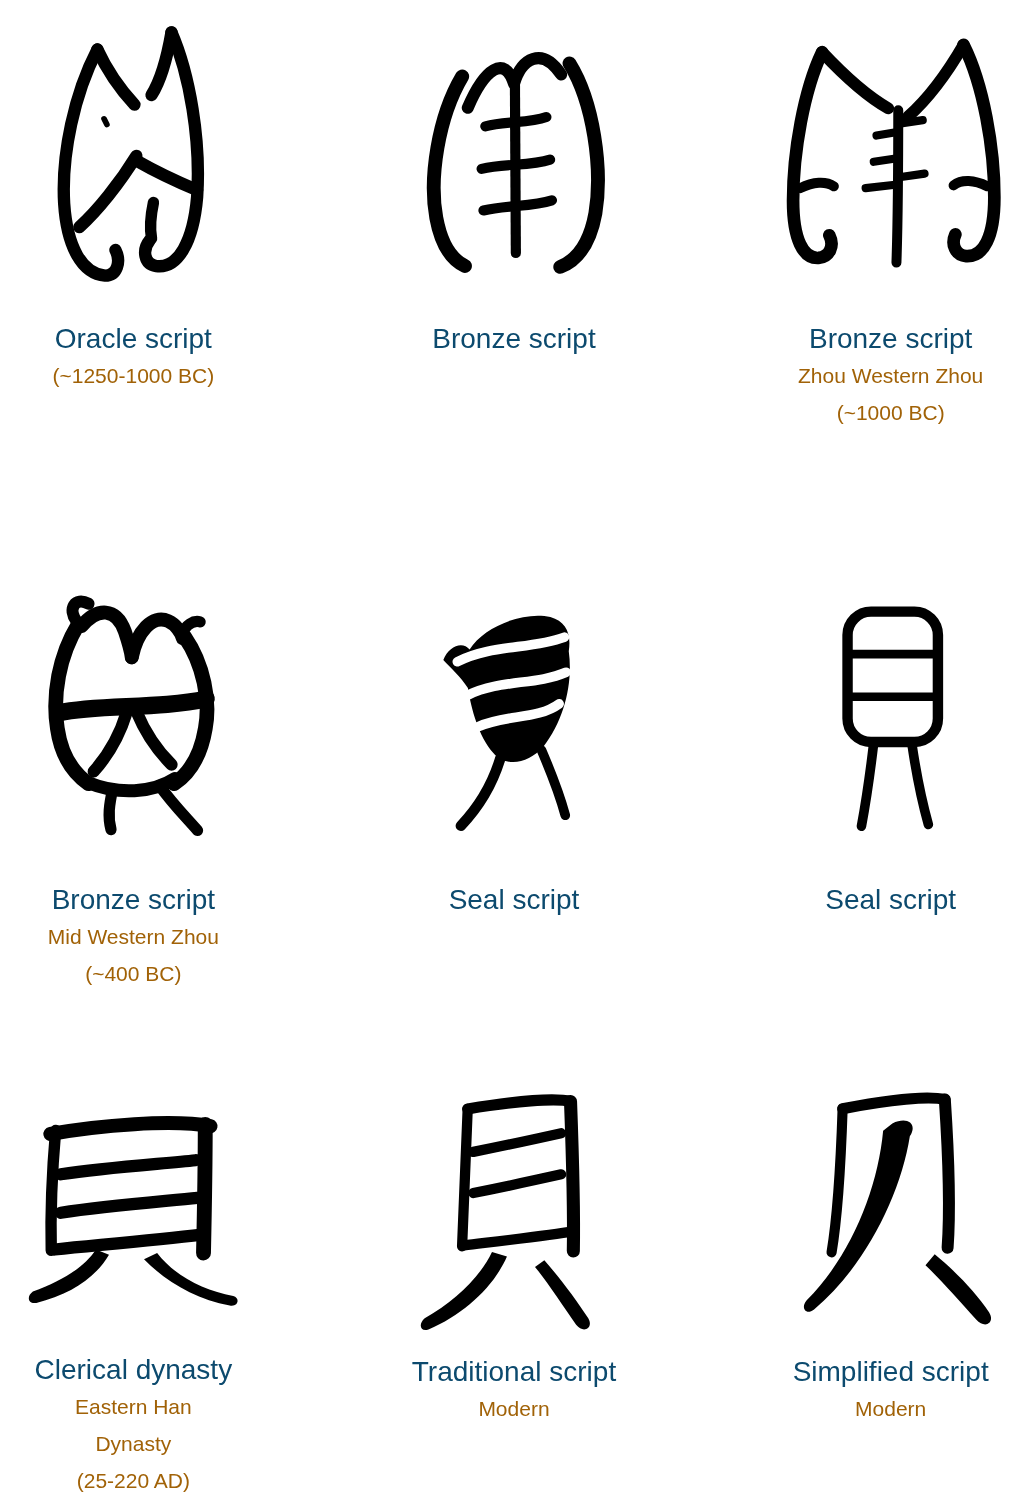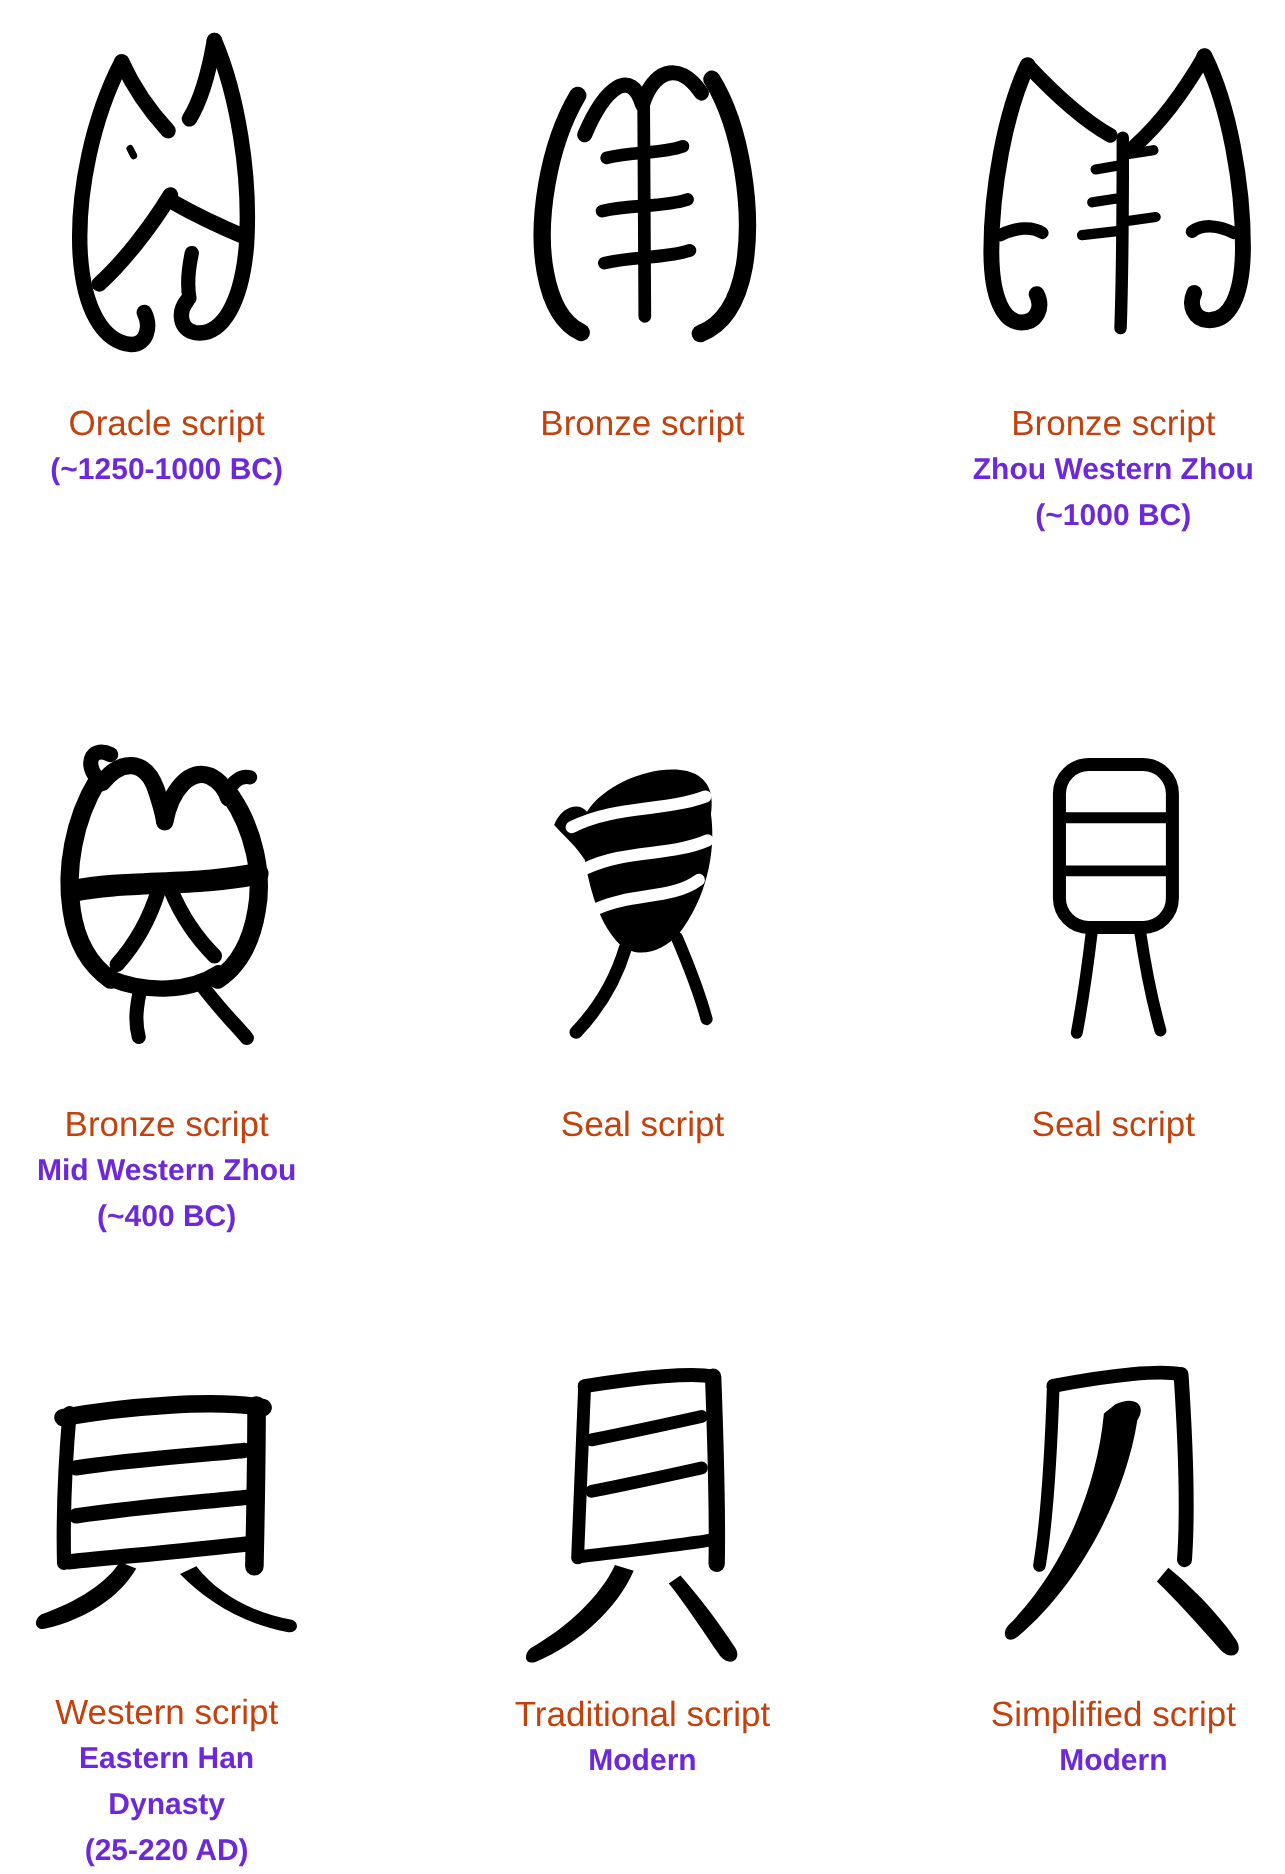--- a/index.html
+++ b/index.html
@@ -22,26 +22,25 @@
   .c3 { transform: translateX(34px); }
   .glyph-box {
     display: flex; align-items: flex-end; justify-content: center;
     width: 100%;
   }
   .r1 .glyph-box { height: 306px; padding-bottom: 14px; }
   .r2 .glyph-box { height: 344px; padding-bottom: 40px; }
   .r3 .glyph-box { height: 304px; padding-bottom: 14px; }
   figcaption { text-align: center; }
   .title {
-    font-size: 28px; line-height: 37px; color: #c2410c;
+    font-size: 28px; line-height: 37px; color: #0c4a6e;
   }
   .subtitle {
-    font-size: 24px; line-height: 37px; color: #6d28d9;
+    font-size: 21px; line-height: 37px; color: #a16207;
     white-space: pre-line;
-    font-weight: bold;
   }
   svg .st { stroke: #000000; fill: none; stroke-linecap: round; stroke-linejoin: round; }
   svg .wt { stroke: #ffffff; fill: none; stroke-linecap: round; stroke-linejoin: round; }
   svg .fl { fill: #000000; stroke: none; }
 </style>
 </head>
 <body>
 
 <div class="grid">
 
@@ -167,21 +166,21 @@
         <path class="st" stroke-width="13" d="M36,44 C32,90 30,140 31,181"></path>
         <path class="st" stroke-width="17" d="M207,37 C207,88 206,138 205,184"></path>
         <path class="st" stroke-width="14" d="M42,94 C95,86 160,82 196,78"></path>
         <path class="st" stroke-width="14" d="M42,138 C95,130 160,125 198,121"></path>
         <path class="st" stroke-width="14" d="M35,180 C95,174 150,169 203,163"></path>
         <path class="fl" d="M97,186 C82,212 52,232 14,241 C5,243 2,234 10,228 C44,216 70,199 82,180 Z"></path>
         <path class="fl" d="M152,184 C172,210 205,227 239,233 C247,235 245,246 235,244 C196,237 161,216 137,191 Z"></path>
       </svg>
     </div>
     <figcaption>
-      <div class="title">Western script</div>
+      <div class="title">Clerical dynasty</div>
       <div class="subtitle">Eastern Han
 Dynasty
 (25-220 AD)</div>
     </figcaption>
   </figure>
 
   <figure class="cell r3 c2">
     <div class="glyph-box">
       <svg width="215" height="262" viewBox="0 0 230 280">
         <path class="st" stroke-width="11" d="M66,34 C64,84 62,134 60,181"></path>

